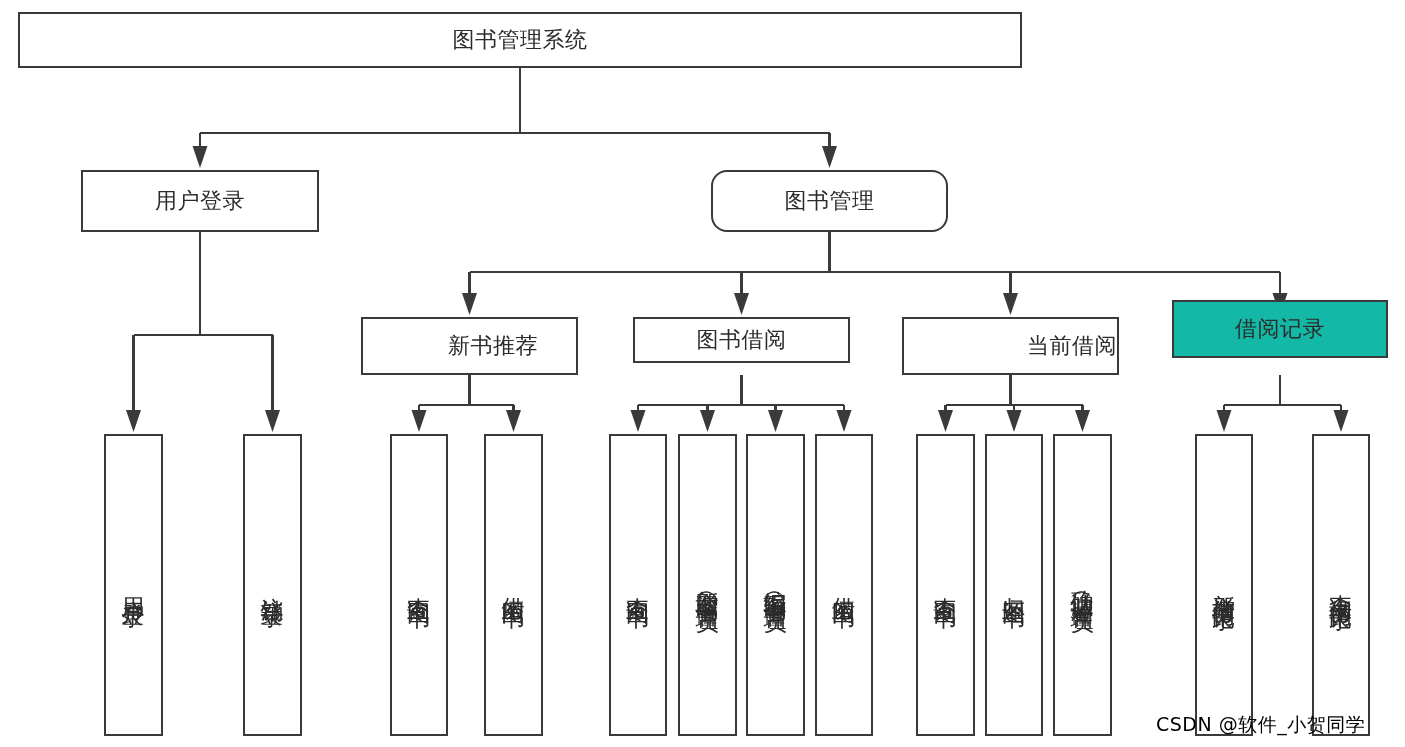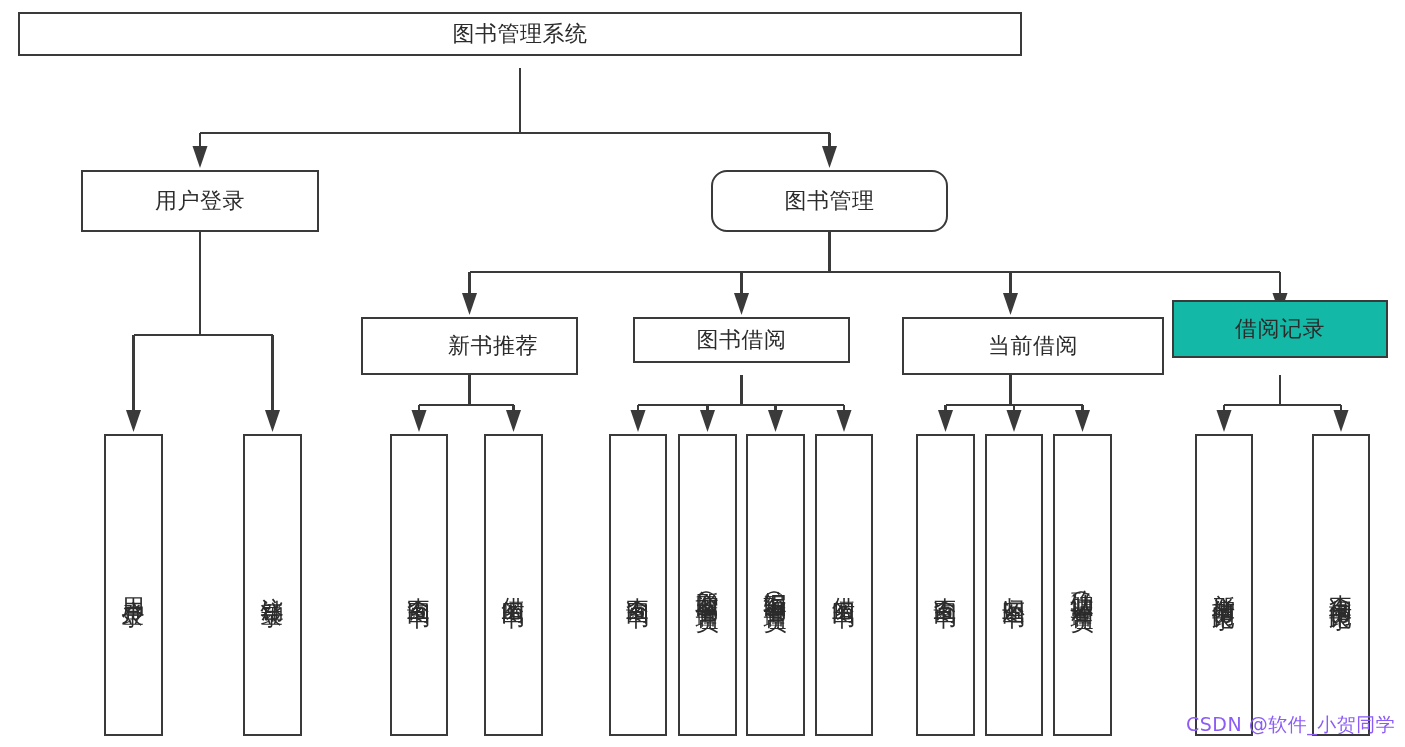--- a/index.html
+++ b/index.html
@@ -52,24 +52,24 @@
   .v-node .node-label {
     writing-mode: vertical-rl;
     text-orientation: upright;
     font-size: 23px;
     line-height: 1.05;
     letter-spacing: 3px;
     max-height: 100%;
   }
   #watermark {
     position: absolute;
-    left: 1186px;
+    left: 1156px;
     top: 712px;
     font-size: 19px;
-    color: #8b5cf6;
+    color: #000000;
     letter-spacing: 0.5px;
     white-space: nowrap;
     font-family: "DejaVu Sans", "Liberation Sans", sans-serif;
   }
 </style>
 </head>
 <body>
 
 <div id="canvas">
   <svg id="edges" viewBox="0 0 1405 747" xmlns="http://www.w3.org/2000/svg">
@@ -120,36 +120,36 @@
       <line x1="1082.5" y1="405" x2="1082.5" y2="412" stroke="#3a3a3a" stroke-width="2.4" shape-rendering="crispEdges"></line>
       <path d="M 1075 410 L 1090 410 L 1082.5 432 Z" fill="#3a3a3a"></path>
       <line x1="1280" y1="375" x2="1280" y2="405" stroke="#3a3a3a" stroke-width="2.4" shape-rendering="crispEdges"></line>
       <line x1="1224" y1="405" x2="1341" y2="405" stroke="#3a3a3a" stroke-width="2.4" shape-rendering="crispEdges"></line>
       <line x1="1224" y1="405" x2="1224" y2="412" stroke="#3a3a3a" stroke-width="2.4" shape-rendering="crispEdges"></line>
       <path d="M 1216.5 410 L 1231.5 410 L 1224 432 Z" fill="#3a3a3a"></path>
       <line x1="1341" y1="405" x2="1341" y2="412" stroke="#3a3a3a" stroke-width="2.4" shape-rendering="crispEdges"></line>
       <path d="M 1333.5 410 L 1348.5 410 L 1341 432 Z" fill="#3a3a3a"></path>
     </svg>
   <div id="nodes-layer">
-      <div class="node h-node" style="left: 18px; top: 12px; width: 1004px; height: 44px; border-color: rgb(58, 58, 58); background: rgb(255, 255, 255); color: rgb(43, 43, 43);">
+      <div class="node h-node" style="left: 18px; top: 12px; width: 1004px; height: 56px; border-color: rgb(58, 58, 58); background: rgb(255, 255, 255); color: rgb(43, 43, 43);">
         <span class="node-label">图书管理系统</span>
       </div>
       <div class="node h-node" style="left: 81px; top: 170px; width: 238px; height: 62px; border-color: rgb(58, 58, 58); background: rgb(255, 255, 255); color: rgb(43, 43, 43);">
         <span class="node-label">用户登录</span>
       </div>
       <div class="node h-node" style="left: 711px; top: 170px; width: 237px; height: 62px; border-color: rgb(58, 58, 58); background: rgb(255, 255, 255); color: rgb(43, 43, 43); border-radius: 16px;">
         <span class="node-label">图书管理</span>
       </div>
       <div class="node h-node" style="left: 361px; top: 317px; width: 217px; height: 58px; border-color: rgb(58, 58, 58); background: rgb(255, 255, 255); color: rgb(43, 43, 43); padding-left: 47px;">
         <span class="node-label">新书推荐</span>
       </div>
       <div class="node h-node" style="left: 633px; top: 317px; width: 217px; height: 46px; border-color: rgb(58, 58, 58); background: rgb(255, 255, 255); color: rgb(43, 43, 43);">
         <span class="node-label">图书借阅</span>
       </div>
-      <div class="node h-node" style="left: 902px; top: 317px; width: 262px; height: 58px; border-color: rgb(58, 58, 58); background: rgb(255, 255, 255); color: rgb(43, 43, 43);">
+      <div class="node h-node" style="left: 902px; top: 317px; width: 217px; height: 58px; border-color: rgb(58, 58, 58); background: rgb(255, 255, 255); color: rgb(43, 43, 43); justify-content: flex-end;">
         <span class="node-label">当前借阅</span>
       </div>
       <div class="node h-node" style="left: 1172px; top: 300px; width: 216px; height: 58px; border-color: rgb(58, 58, 58); background: #14b8a6; color: rgb(43, 43, 43);">
         <span class="node-label">借阅记录</span>
       </div>
       <div class="node v-node" style="left: 104px; top: 434px; width: 59px; height: 302px; border-color: rgb(58, 58, 58); background: rgb(255, 255, 255); color: rgb(43, 43, 43);">
         <span class="node-label">用户登录</span>
       </div>
       <div class="node v-node" style="left: 243px; top: 434px; width: 59px; height: 302px; border-color: rgb(58, 58, 58); background: rgb(255, 255, 255); color: rgb(43, 43, 43);">
         <span class="node-label">注销登录</span>

